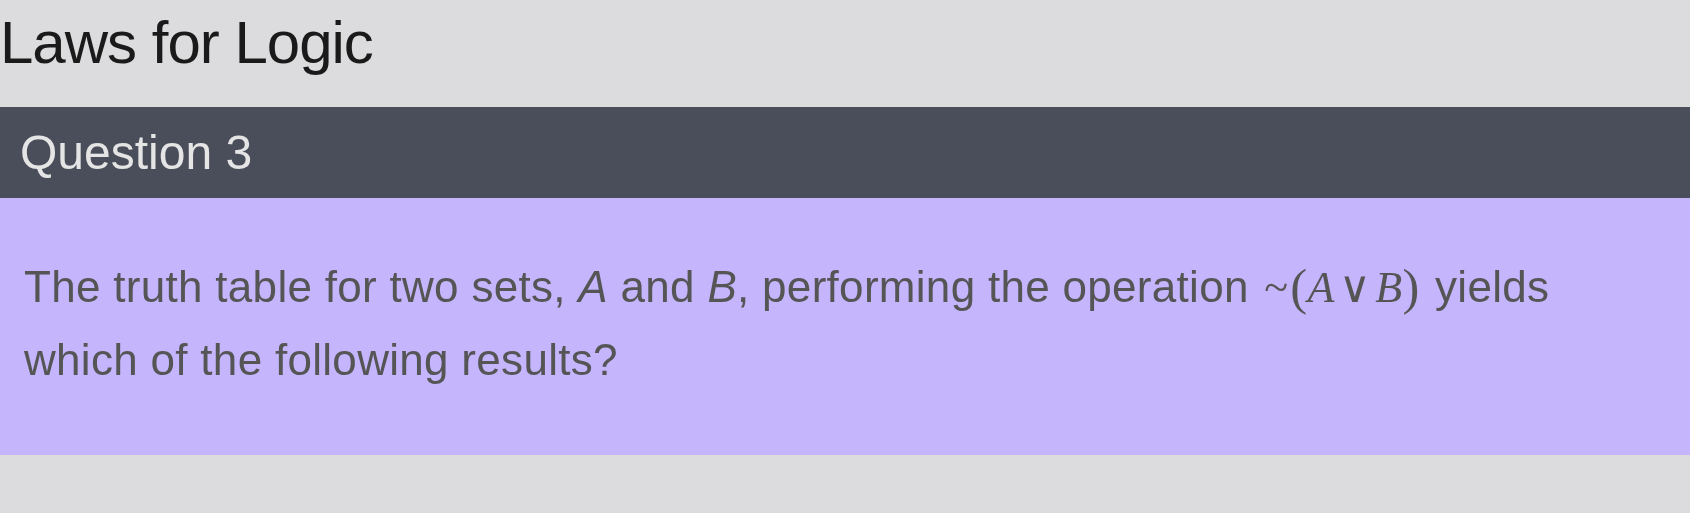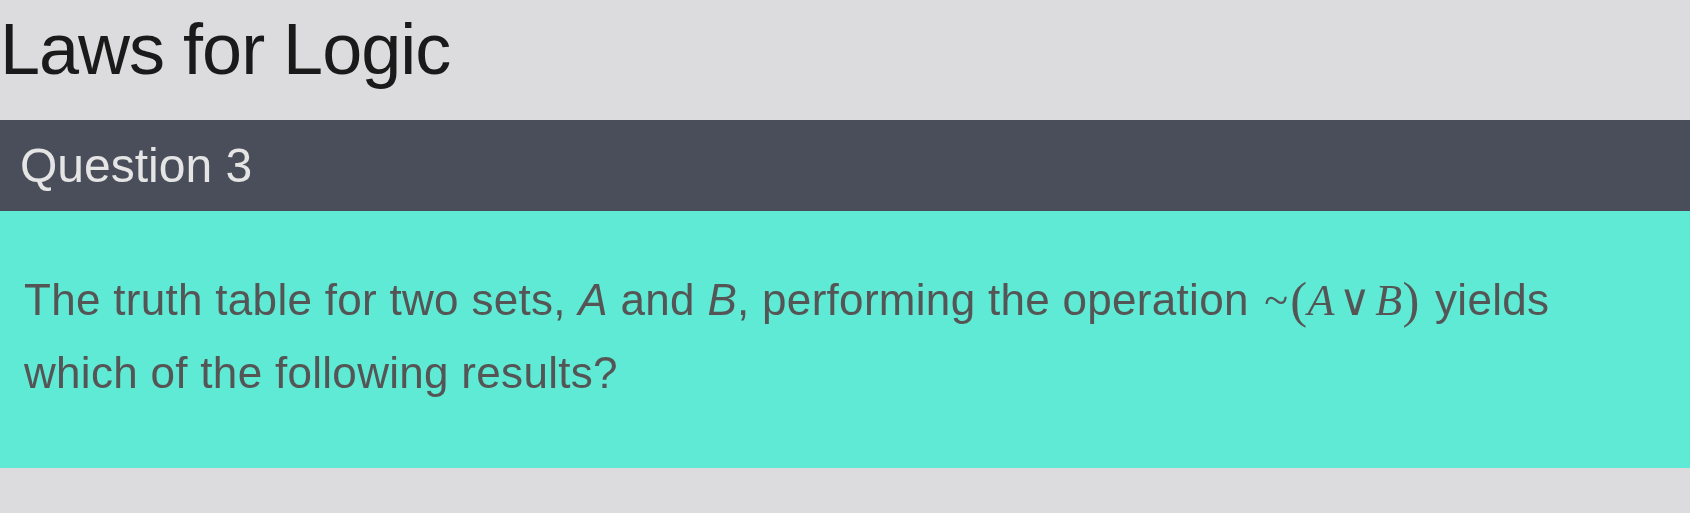--- a/index.html
+++ b/index.html
@@ -4,36 +4,36 @@
   <style>
     * { margin: 0; padding: 0; box-sizing: border-box; }
     body {
       width: 1690px;
       height: 513px;
       background: #dcdcde;
       font-family: Arial, Helvetica, sans-serif;
       overflow: hidden;
     }
     .page-title {
-      font-size: 72px;
+      font-size: 60px;
       font-weight: 400;
       color: #1a1a1a;
       padding: 8px 0 30px 0;
       letter-spacing: -1px;
     }
     .question-header {
       background: #4a4e5a;
       color: #e5e5e5;
       font-size: 48px;
       font-weight: 400;
       padding: 18px 20px;
       width: 100%;
     }
     .question-body {
-      background: #5eead4;
+      background: #c4b5fd;
       padding: 50px 24px 60px 24px;
       color: #555;
       font-size: 44px;
       line-height: 1.55;
       letter-spacing: 0.3px;
     }
     .italic { font-style: italic; }
     .math {
       font-family: "Times New Roman", Times, serif;
       font-style: italic;

